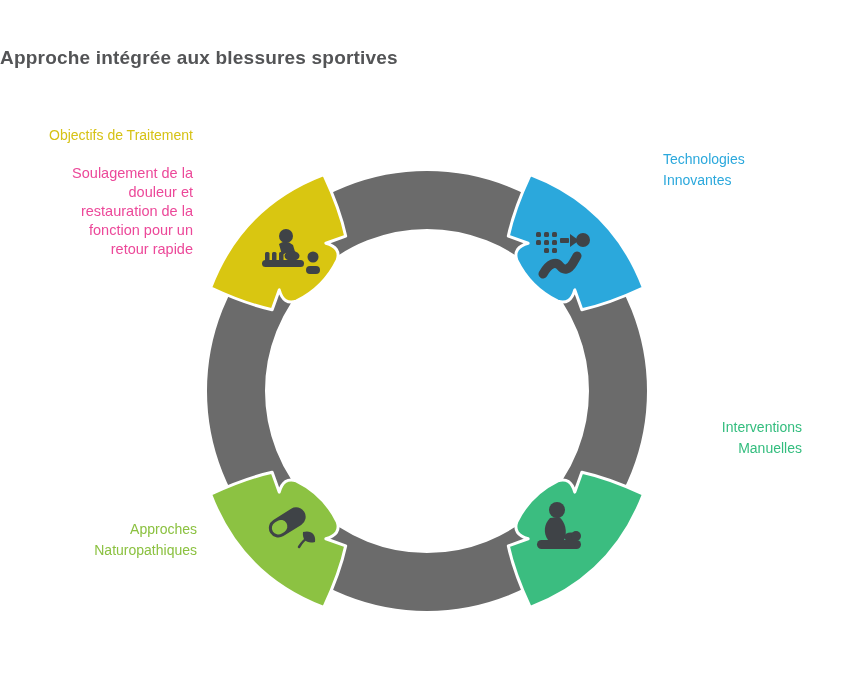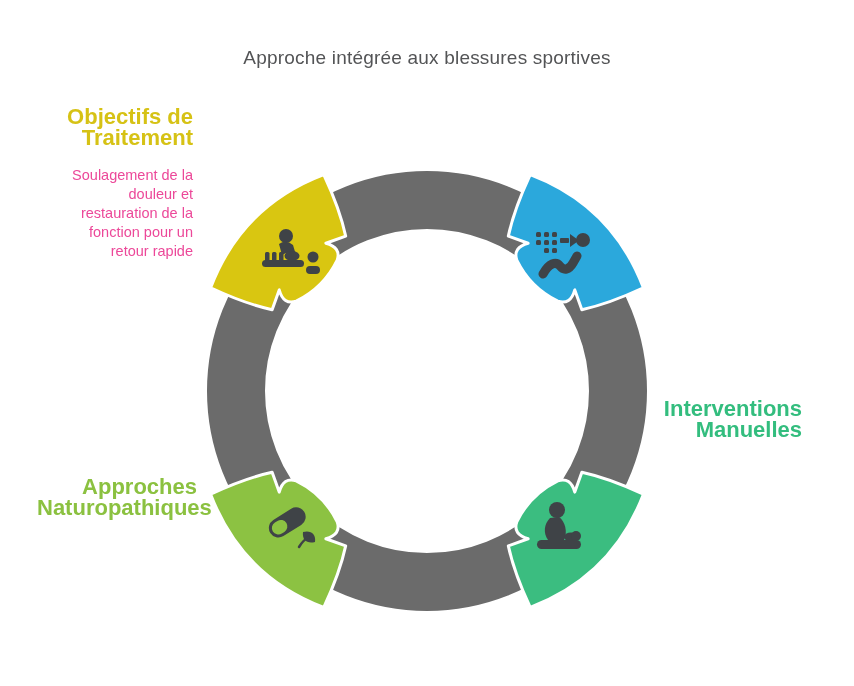--- a/index.html
+++ b/index.html
@@ -5,45 +5,46 @@
   html,body{margin:0;padding:0;background:#ffffff;}
   .canvas{
     position:relative;
     width:854px;height:686px;
     background:#ffffff;
     font-family:"Liberation Sans", sans-serif;
     overflow:hidden;
   }
   .title{
     position:absolute;left:0;right:0;top:47px;
-    text-align:center;
     font-size:19px;
     letter-spacing:0.2px;
+    font-weight:bold;
   }
   .ring-svg{position:absolute;left:0;top:0;}
   .block{position:absolute;}
   .block .heading{
-    font-size:22px;
-    font-weight:bold;
+    font-size:14px;
+    font-weight:normal;
     line-height:21px;
+    margin-top:19px;
   }
   .block .body{
     font-size:14.5px;
     line-height:19px;
     margin-top:18px;
   }
   .align-right{text-align:right;}
   .align-left{text-align:left;}
   .block-tl{left:30px;top:106px;width:163px;}
   .block-tl .body{width:132px;margin-left:auto;}
   .block-tr{left:663px;top:130px;width:148px;}
   .block-tr .body{width:148px;}
   .block-r{left:662px;top:398px;width:140px;text-align:right;}
   .block-r .body{width:140px;}
-  .block-bl{left:37px;top:476px;width:160px;}
+  .block-bl{left:37px;top:500px;width:160px;}
   .block-bl .body{width:142px;margin-left:auto;}
 </style>
 </head>
 <body>
 
 <div class="canvas">
 
   <div class="title" style="color: rgb(83, 84, 86);">Approche intégrée aux blessures sportives</div>
 
   <svg class="ring-svg" width="854" height="686" viewBox="0 0 854 686">
@@ -102,20 +103,21 @@
       <path d="M40 50 C43 45 46 42 50 40" fill="none" stroke-width="2.5" stroke-linecap="round" stroke="#3f4347"></path>
     </g>
   </svg>
 
   <div class="block block-tl align-right">
     <div class="heading" style="color: rgb(214, 194, 21);">Objectifs de Traitement</div>
     <div class="body" style="color: #ec4899;">Soulagement de la douleur et restauration de la fonction pour un retour rapide</div>
   </div>
 
   <div class="block block-tr align-left">
+    <div class="heading" style="color: rgb(43, 168, 220);">Technologies Innovantes</div>
   </div>
 
   <div class="block block-r align-left">
     <div class="heading" style="color: rgb(51, 189, 126);">Interventions Manuelles</div>
   </div>
 
   <div class="block block-bl align-right">
     <div class="heading" style="color: rgb(139, 193, 64);">Approches Naturopathiques</div>
   </div>
 

